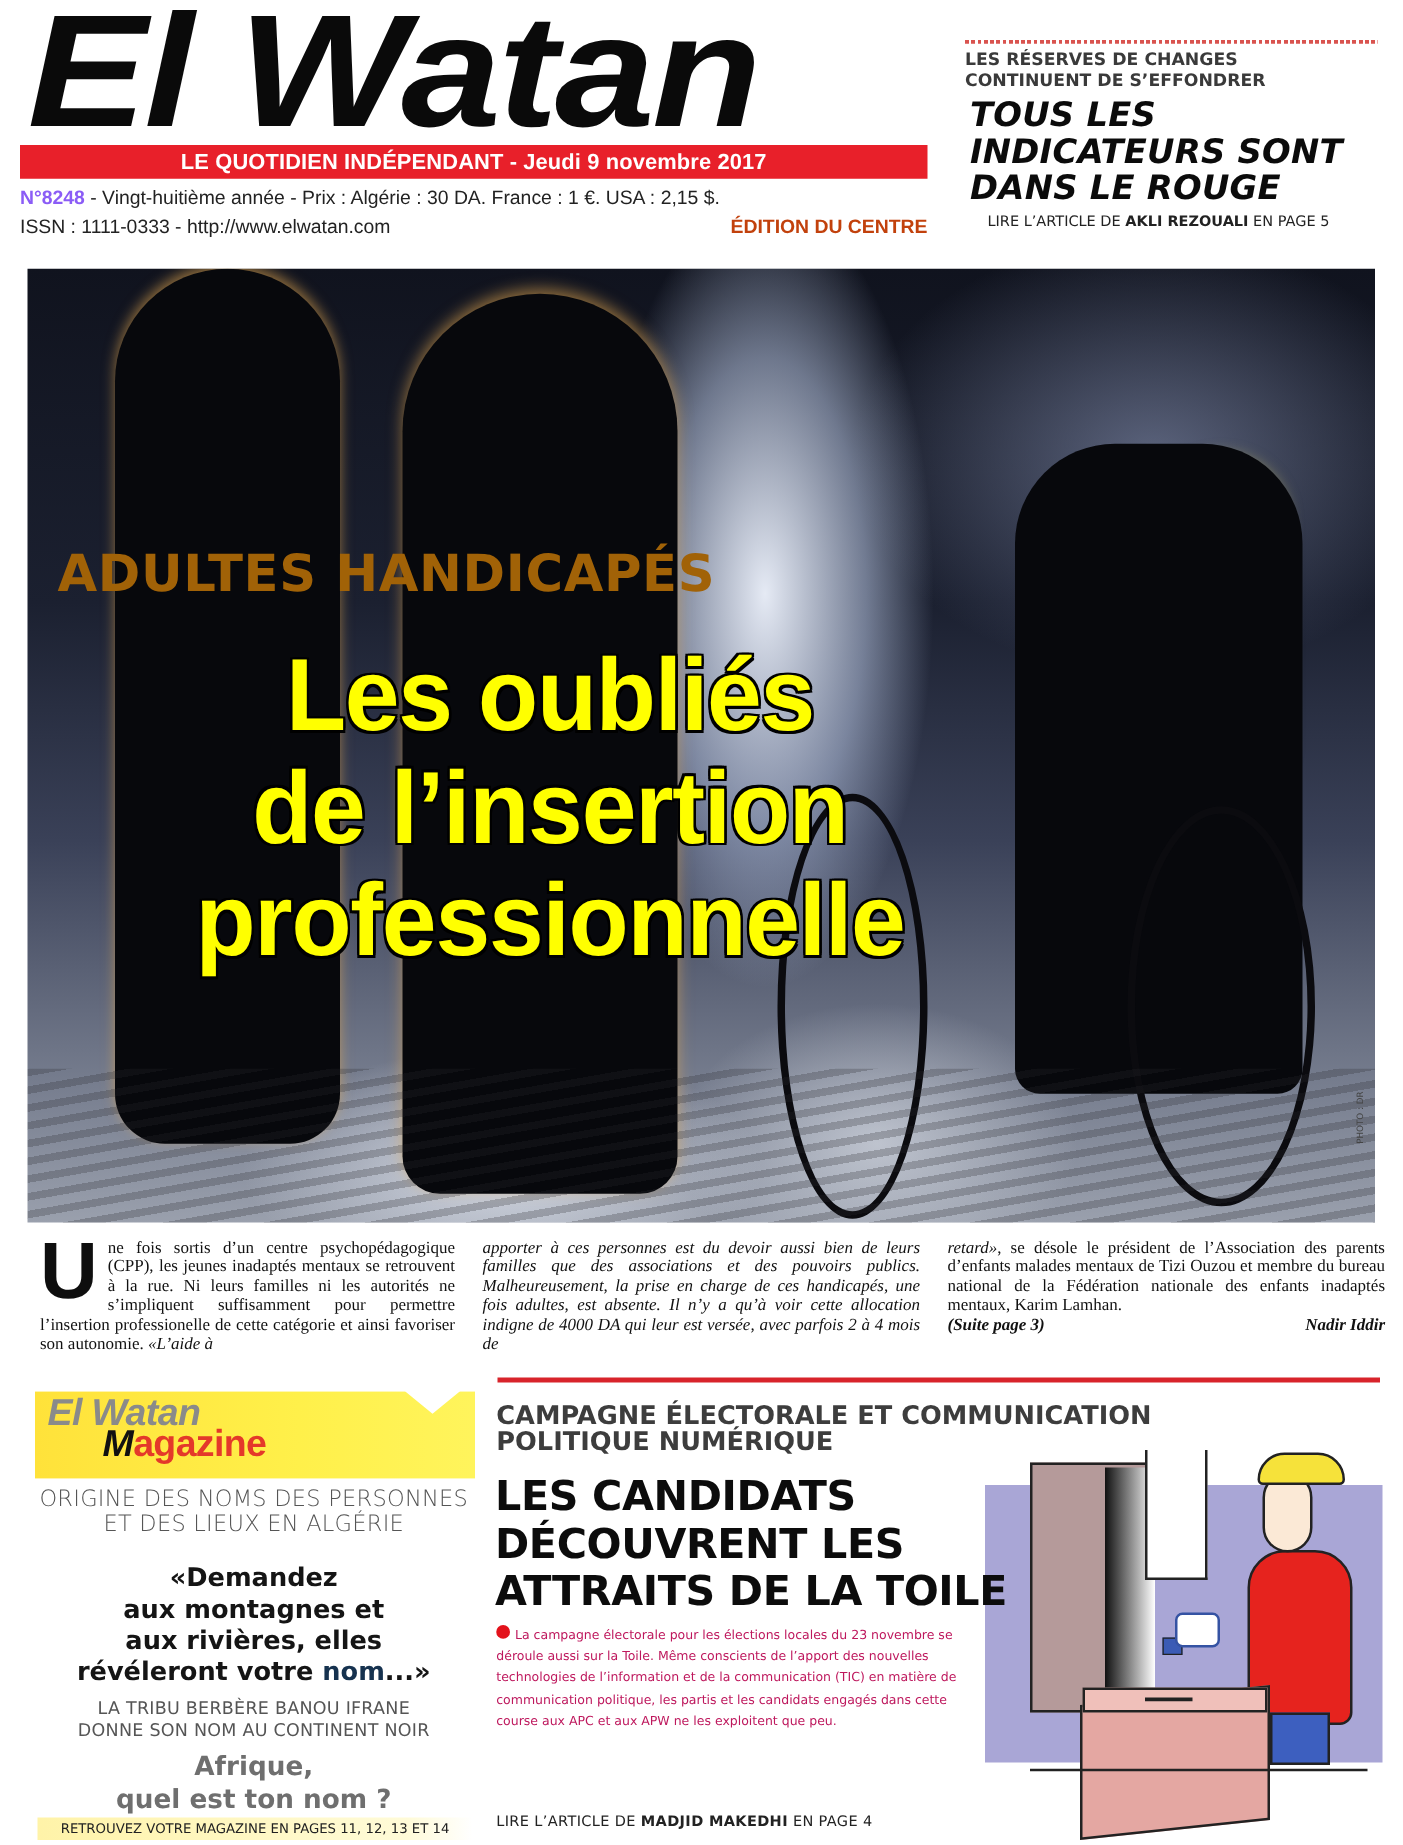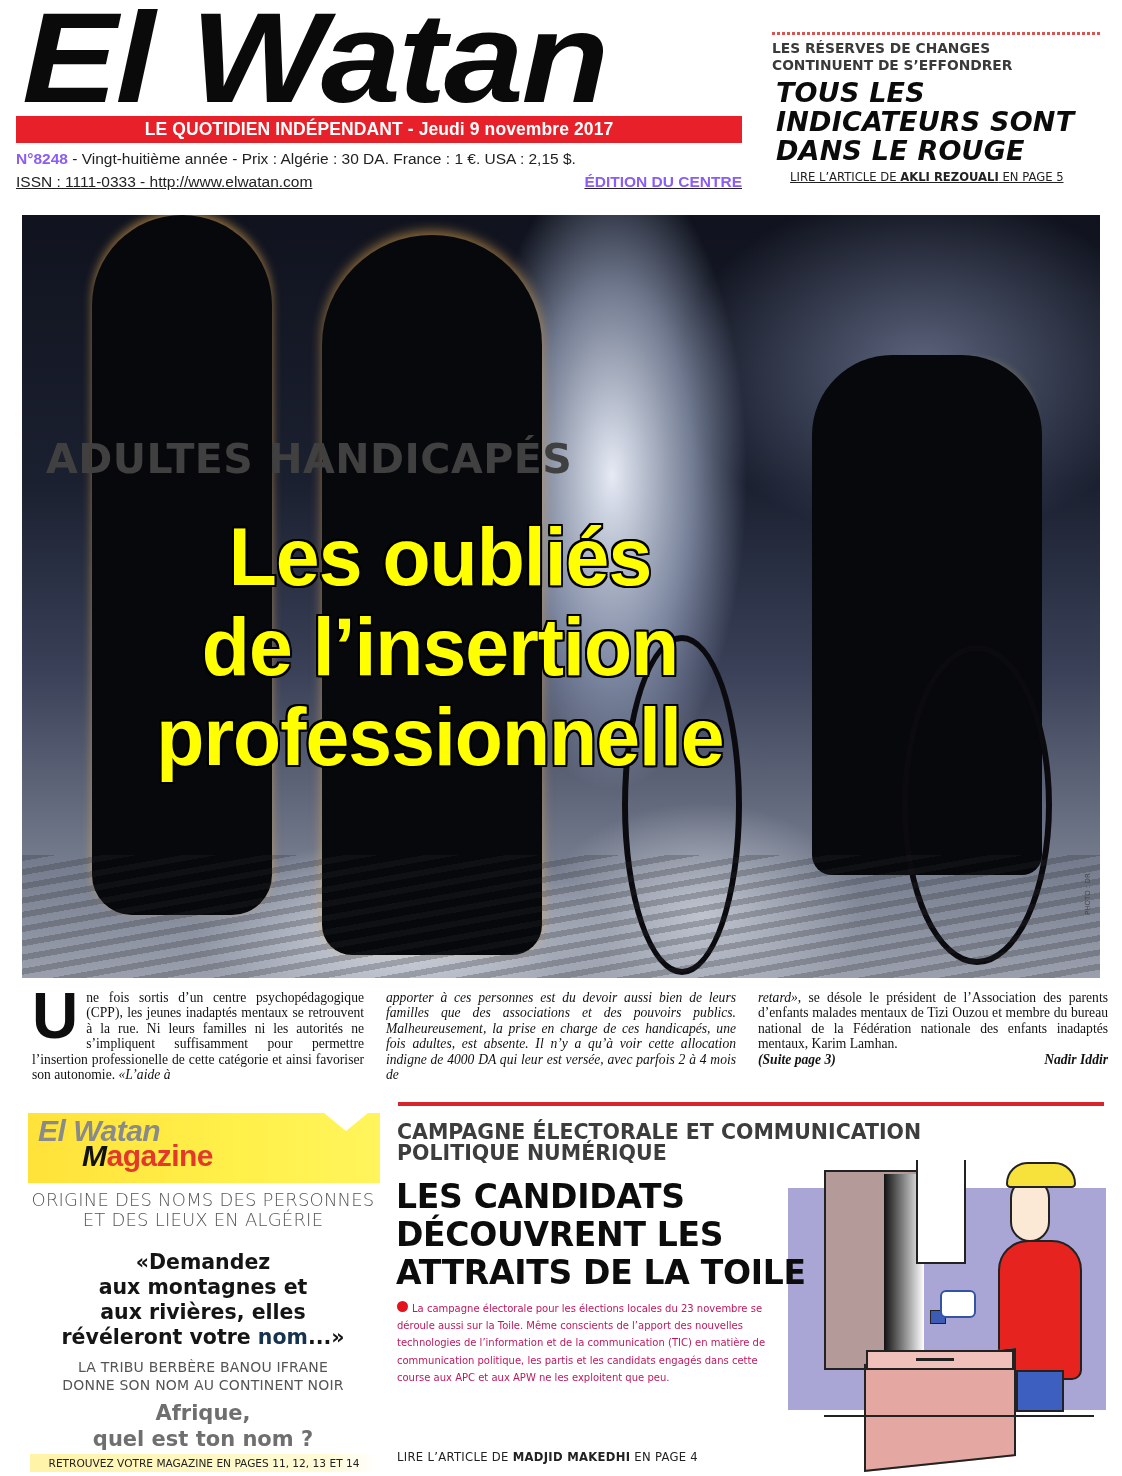--- a/index.html
+++ b/index.html
@@ -20,42 +20,42 @@
     line-height: 27px; text-align: center; letter-spacing: 0.1px;
   }
   .issue-line {
     position: absolute; left: 16px; top: 150px; width: 726px;
     font-family: "Liberation Sans", sans-serif; font-size: 15.5px; color: #222; white-space: nowrap;
   }
   .issue-line b { font-weight: 700; color: #8b5cf6; }
   .issn-line {
     position: absolute; left: 16px; top: 173px; width: 726px;
     font-family: "Liberation Sans", sans-serif; font-size: 15.5px; color: #222;
-    display: flex; justify-content: space-between; text-decoration: underline;
-  }
-  .issn-line .edition { font-weight: 700; color: #8b5cf6; }
+    display: flex; justify-content: space-between;
+  }
+  .issn-line .edition { font-weight: 700; color: #c2410c; }
 
   
   .teaser-rule {
     position: absolute; left: 772px; top: 32px; width: 330px; height: 3px;
     background: repeating-linear-gradient(90deg, #d9534f 0 3px, #ffffff 3px 5px);
   }
   .teaser-kicker {
     position: absolute; left: 772px; top: 40px; width: 340px;
     font-family: "DejaVu Sans", sans-serif; font-weight: 700; font-size: 13.8px; line-height: 17px;
     color: #3a3a3a;
   }
   .teaser-title {
     position: absolute; left: 776px; top: 78px; width: 340px;
     font-family: "DejaVu Sans", sans-serif; font-weight: 700; font-style: italic; font-size: 27px;
     line-height: 29px; color: #0b0b0b; letter-spacing: 0.2px;
   }
   .teaser-link {
     position: absolute; left: 790px; top: 170px; width: 320px;
-    font-family: "DejaVu Sans", sans-serif; font-size: 11.6px; color: #222; text-align: left; text-decoration: underline;
+    font-family: "DejaVu Sans", sans-serif; font-size: 11.6px; color: #222; text-align: left;
   }
   .teaser-link b { font-weight: 700; }
 
   
   .hero {
     position: absolute; left: 22px; top: 215px; width: 1078px; height: 763px; overflow: hidden;
     background:
       radial-gradient(ellipse 180px 420px at 590px 260px, rgba(240,245,255,0.95), rgba(200,215,245,0.5) 45%, rgba(0,0,0,0) 75%),
       radial-gradient(ellipse 260px 120px at 380px 720px, rgba(220,225,235,0.9), rgba(0,0,0,0) 80%),
       radial-gradient(ellipse 200px 140px at 680px 700px, rgba(200,205,215,0.85), rgba(0,0,0,0) 80%),
@@ -76,21 +76,21 @@
     background: repeating-linear-gradient(170deg, rgba(40,40,45,0.25) 0 6px, rgba(0,0,0,0) 6px 14px); }
   .photo-credit {
     position: absolute; left: 1084px; top: 915px; width: 60px;
     font-family: "DejaVu Sans", sans-serif; font-size: 7px; color: #444;
     transform: rotate(-90deg); transform-origin: left top; white-space: nowrap;
   }
 
   .hero-kicker {
     position: absolute; left: 46px; top: 432px; width: 720px;
     font-family: "DejaVu Sans", sans-serif; font-weight: 700; font-size: 41px; line-height: 54px;
-    color: #404040; letter-spacing: 0.5px; white-space: nowrap;
+    color: #a16207; letter-spacing: 0.5px; white-space: nowrap;
   }
   .hero-title {
     position: absolute; left: 40px; top: 512px; width: 800px; text-align: center;
     font-family: "Liberation Sans", sans-serif; font-weight: 700; font-size: 82px; line-height: 90px;
     color: #ffff00; letter-spacing: -1px;
     text-shadow: -2px -2px 0 #000, 2px -2px 0 #000, -2px 2px 0 #000, 2px 2px 0 #000, 0 2px 0 #000, 2px 0 0 #000, -2px 0 0 #000, 0 -2px 0 #000;
     transform: scaleX(0.96); transform-origin: center top;
   }
 
   

